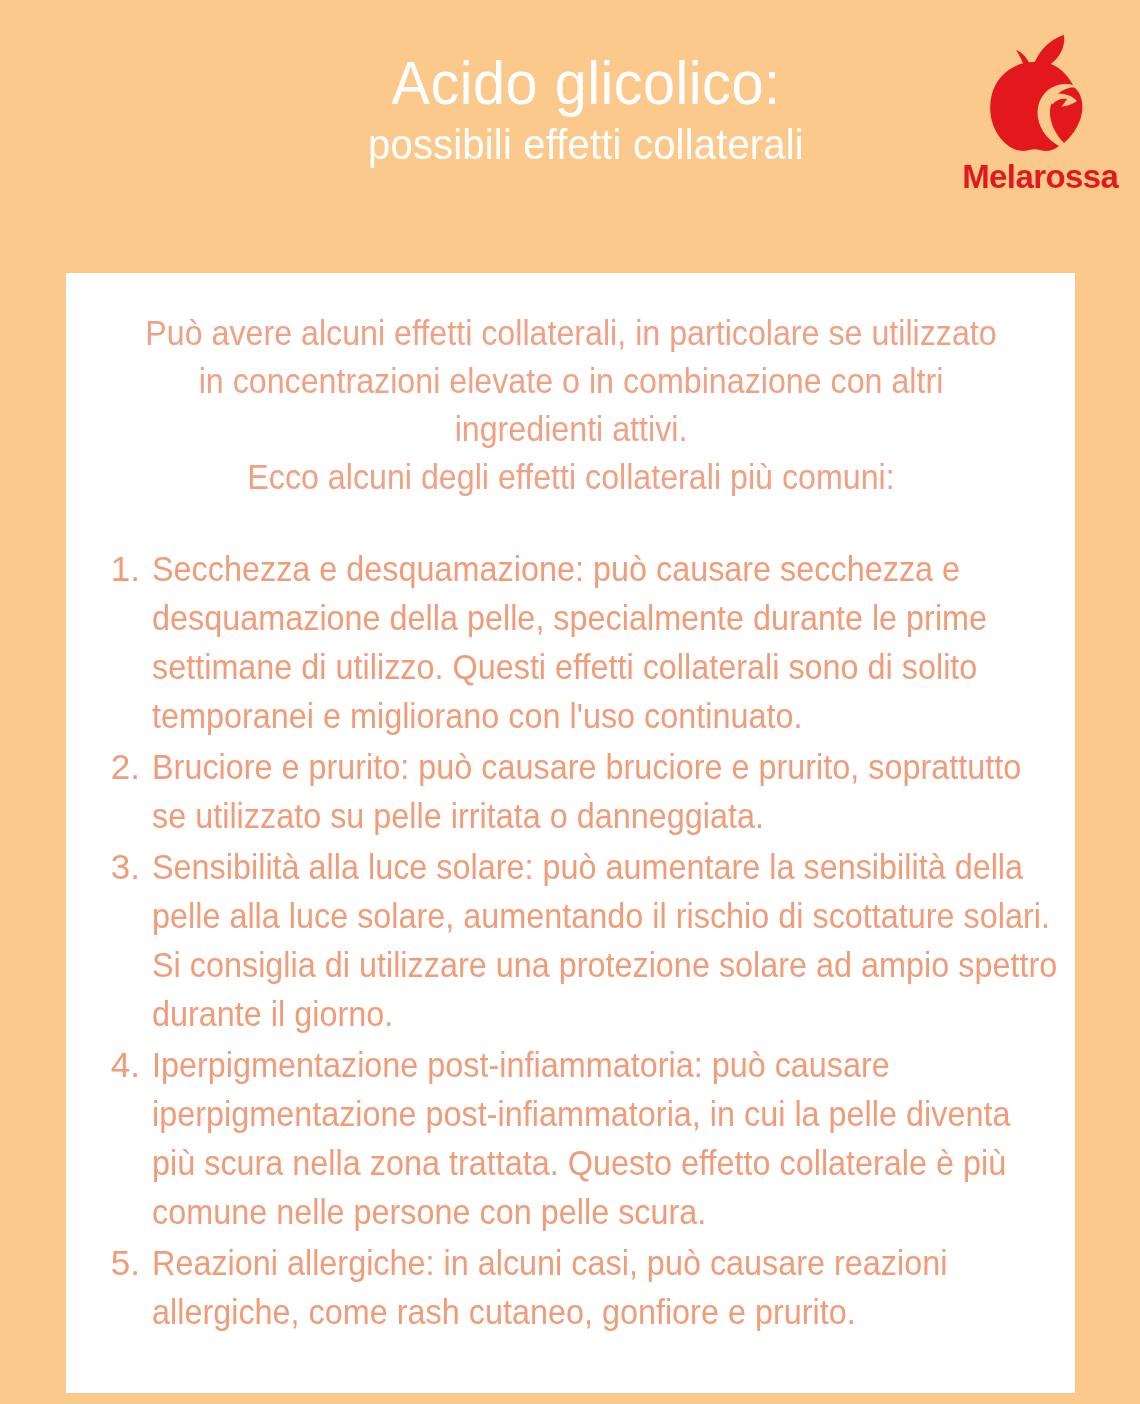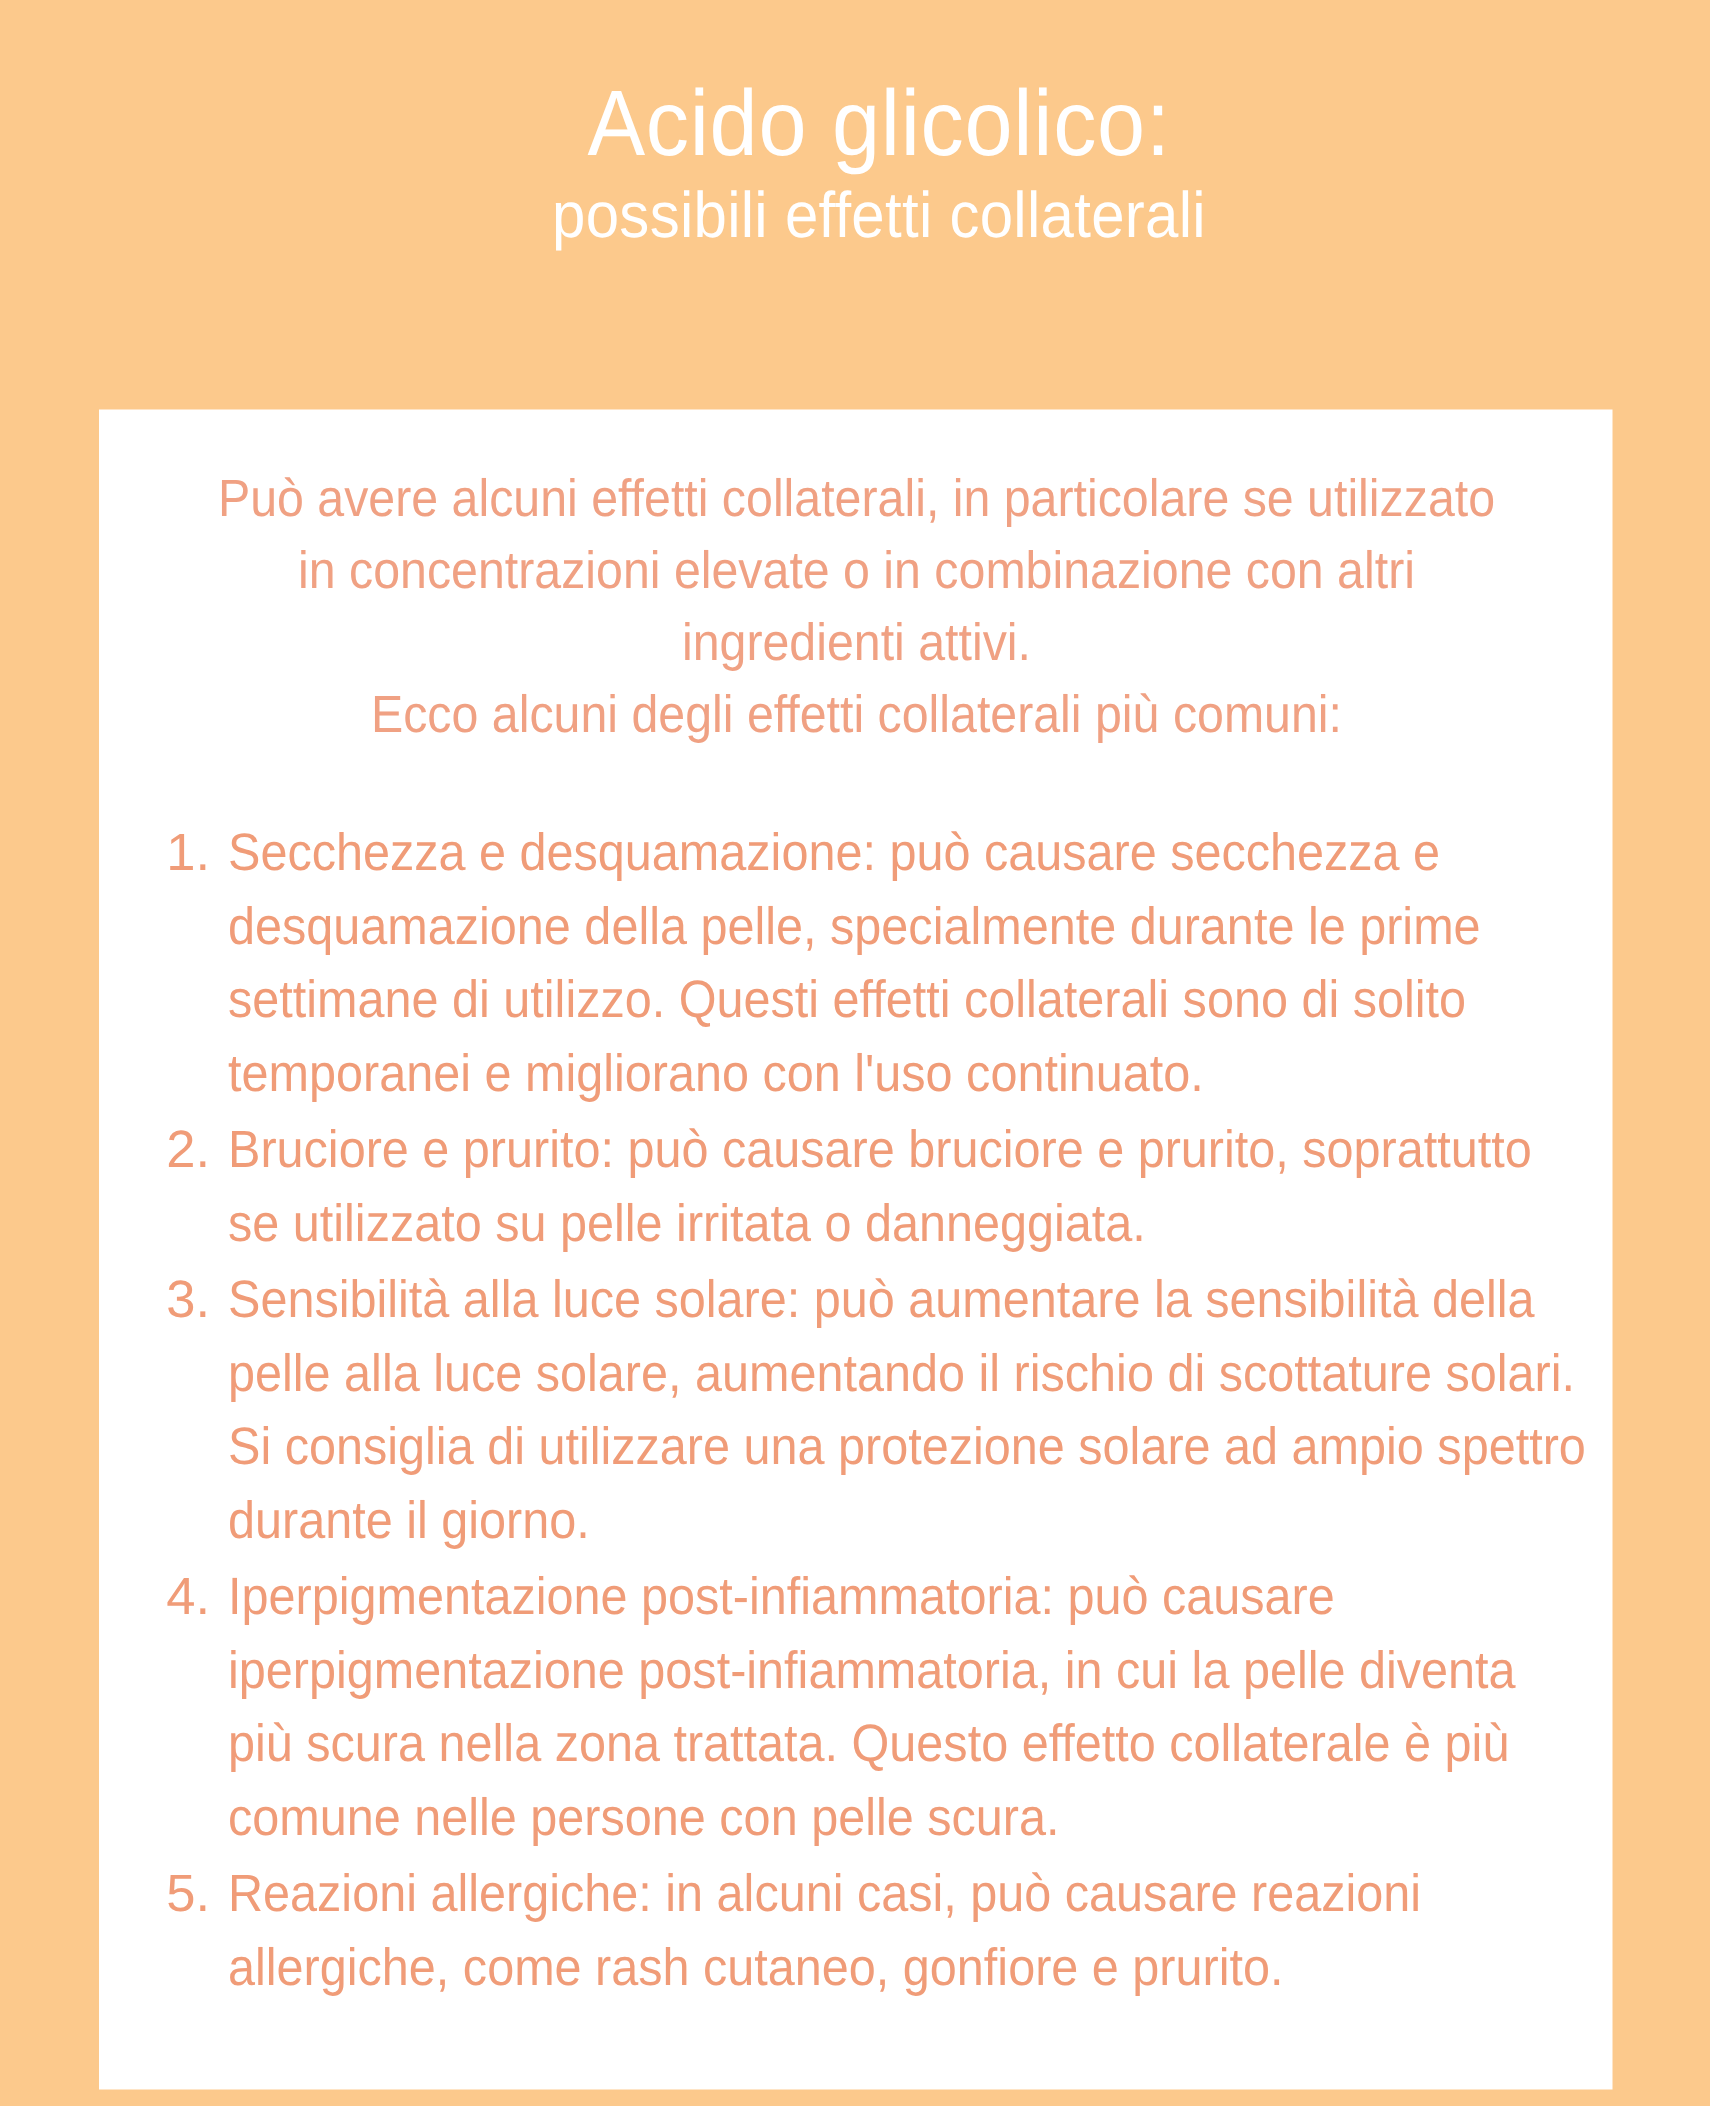--- a/index.html
+++ b/index.html
@@ -151,20 +151,50 @@
 </head>
 <body>
 
 <div class="header">
 
   <div class="title-block">
     <span class="title-main">Acido glicolico:</span>
     <span class="title-sub">possibili effetti collaterali</span>
   </div>
 
+  <div class="logo">
+    <svg class="logo-mark" viewBox="0 0 120 124">
+
+      <path d="M57 36 C54 26, 48 20, 42 18 C46 24, 49 30, 51 38 Z" fill="#e2181c"></path>
+
+      <path d="M59 36 C62 22, 74 8, 90 3 C92 20, 80 34, 62 39 Z" fill="#e2181c"></path>
+
+      <path d="M60 30
+               C44 30, 30 38, 22 52
+               C13 68, 14 92, 28 108
+               C36 117, 46 121, 55 118
+               C59 117, 62 117, 66 118
+               C72 120, 79 119, 85 114
+               C74 108, 66 98, 64 86
+               C62 74, 67 62, 77 56
+               C84 52, 92 51, 99 53
+               C93 41, 82 32, 70 30
+               C66 29, 63 29, 60 30 Z" fill="#e2181c"></path>
+      <path d="M101 56
+               C108 62, 110 74, 107 85
+               C104 95, 98 104, 90 111
+               C82 103, 77 93, 76 83
+               C75 71, 81 61, 92 57
+               C95 56, 98 55, 101 56 Z" fill="#e2181c"></path>
+
+      <path d="M79 62 C88 60, 98 63, 103 69 C95 75, 85 76, 78 72 C75 69, 75 64, 79 62 Z" fill="#fcc98c"></path>
+      <path d="M77 75 C80 69, 86 66, 93 67 C88 75, 83 80, 77 81 Z" fill="#e2181c"></path>
+    </svg>
+    <div class="logo-word">Melarossa</div>
+  </div>
 </div>
 
 <div class="card">
 
   <div class="intro">
     <p>Può avere alcuni effetti collaterali, in particolare se utilizzato in concentrazioni elevate o in combinazione con altri ingredienti attivi.</p>
     <p>Ecco alcuni degli effetti collaterali più comuni:</p>
   </div>
 
   <ol class="list">

